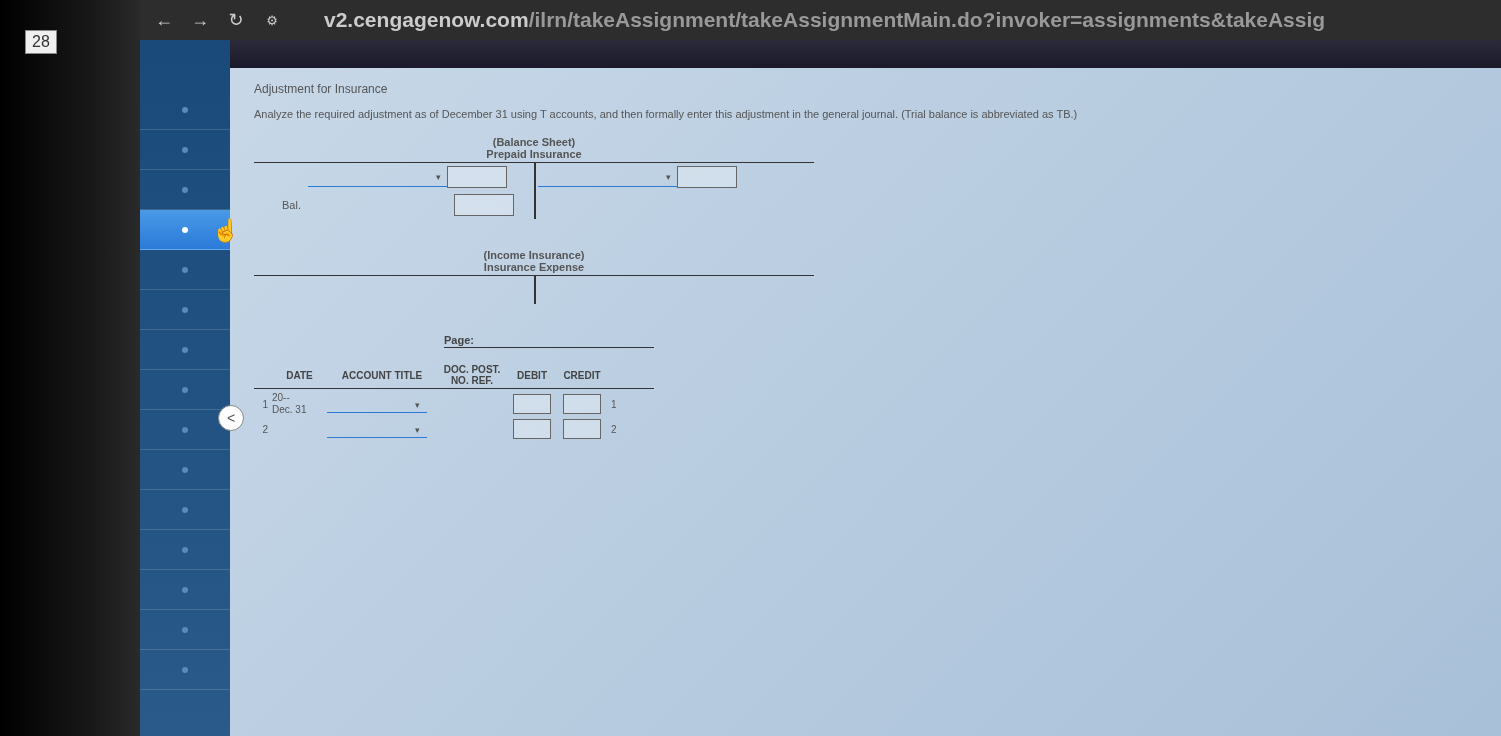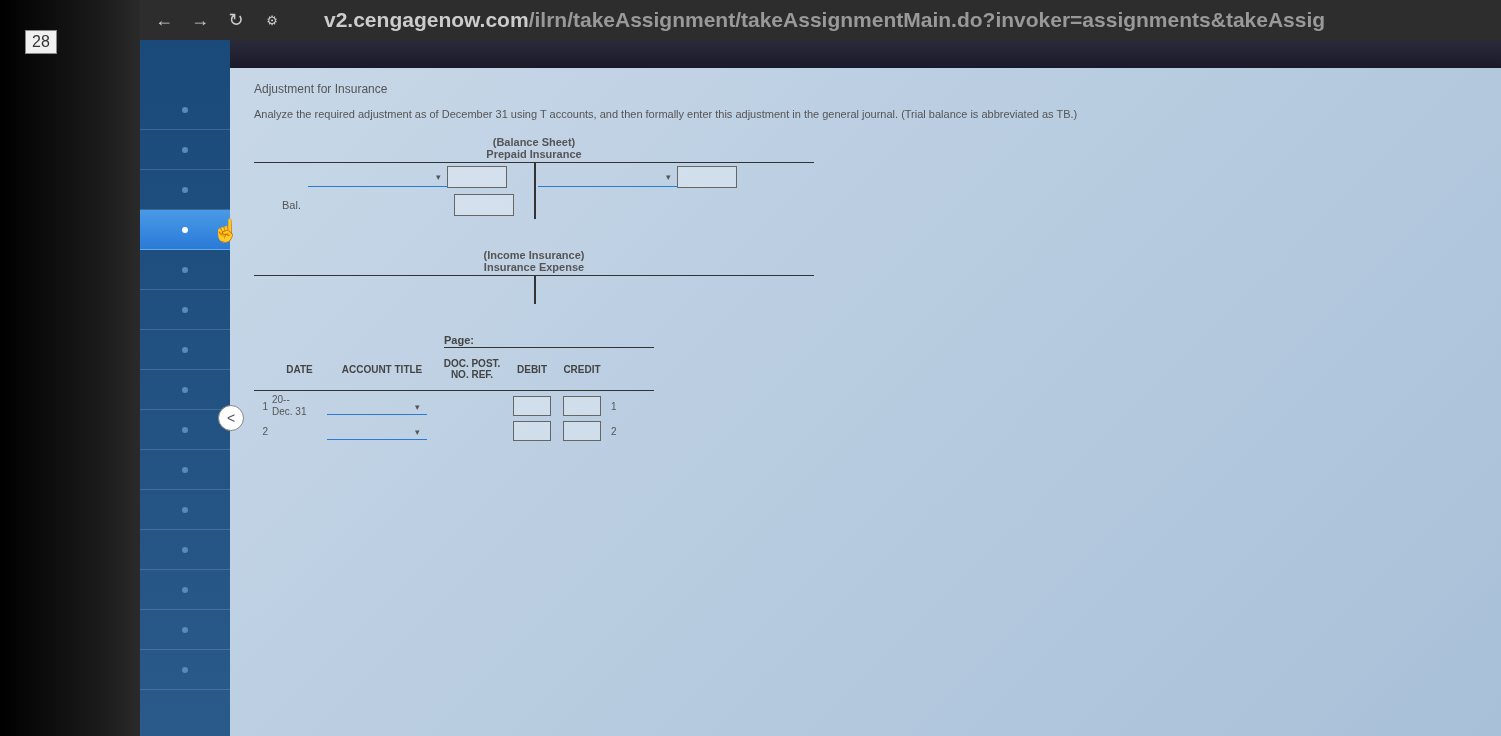--- a/index.html
+++ b/index.html
@@ -257,24 +257,24 @@
       margin-left: 190px;
       border-bottom: 1px solid #333;
       width: 210px;
       padding-bottom: 1px;
     }
     .journal-headers {
       display: flex;
       font-size: 10px;
       font-weight: bold;
       color: #444;
-      margin-top: 10px;
+      margin-top: 16px;
       align-items: center;
       border-bottom: 1px solid #333;
-      padding-bottom: 10px;
+      padding-bottom: 2px;
       width: 400px;
     }
     .jh-num { width: 18px; }
     .jh-date { width: 55px; text-align: center; }
     .jh-title { width: 110px; text-align: center; }
     .jh-docpost { width: 70px; text-align: center; line-height: 1.1; }
     .jh-debit { width: 50px; text-align: center; }
     .jh-credit { width: 50px; text-align: center; }
     .journal-row {
       display: flex;

